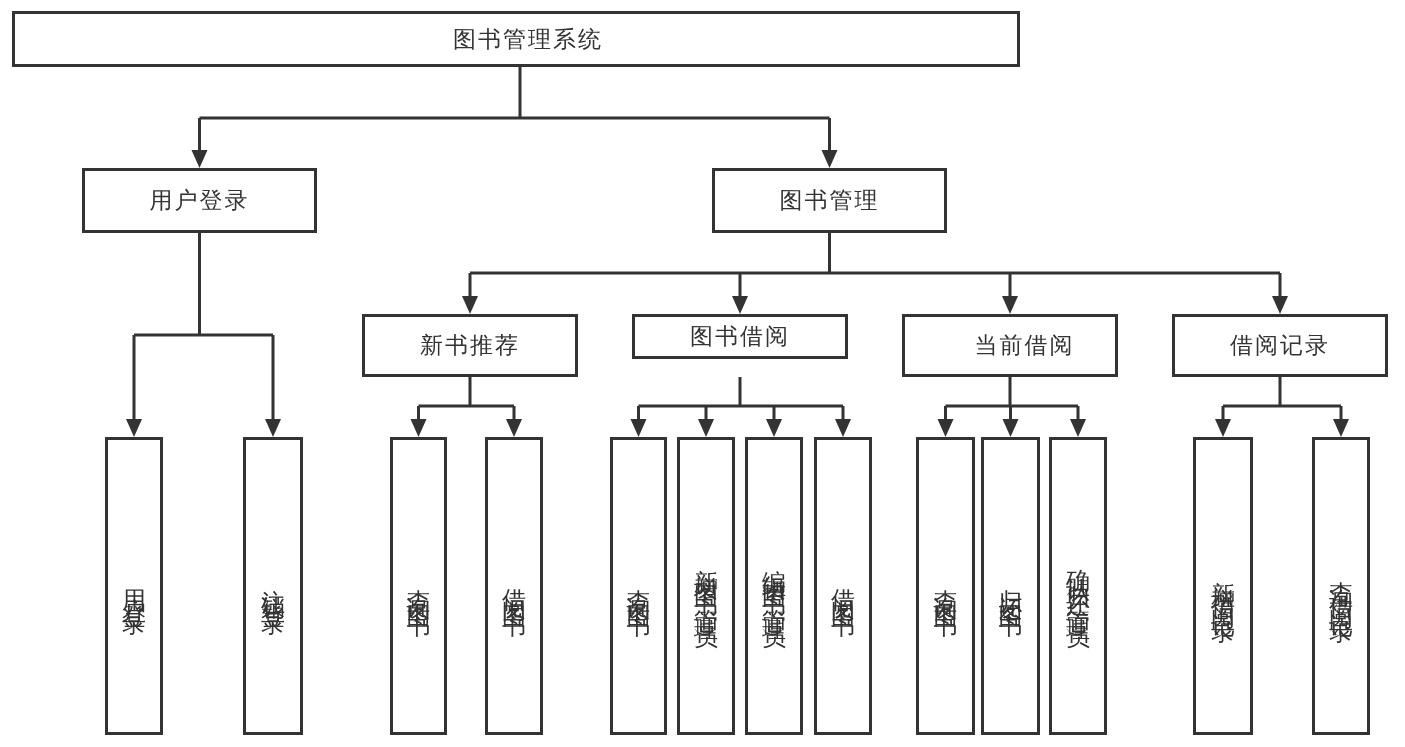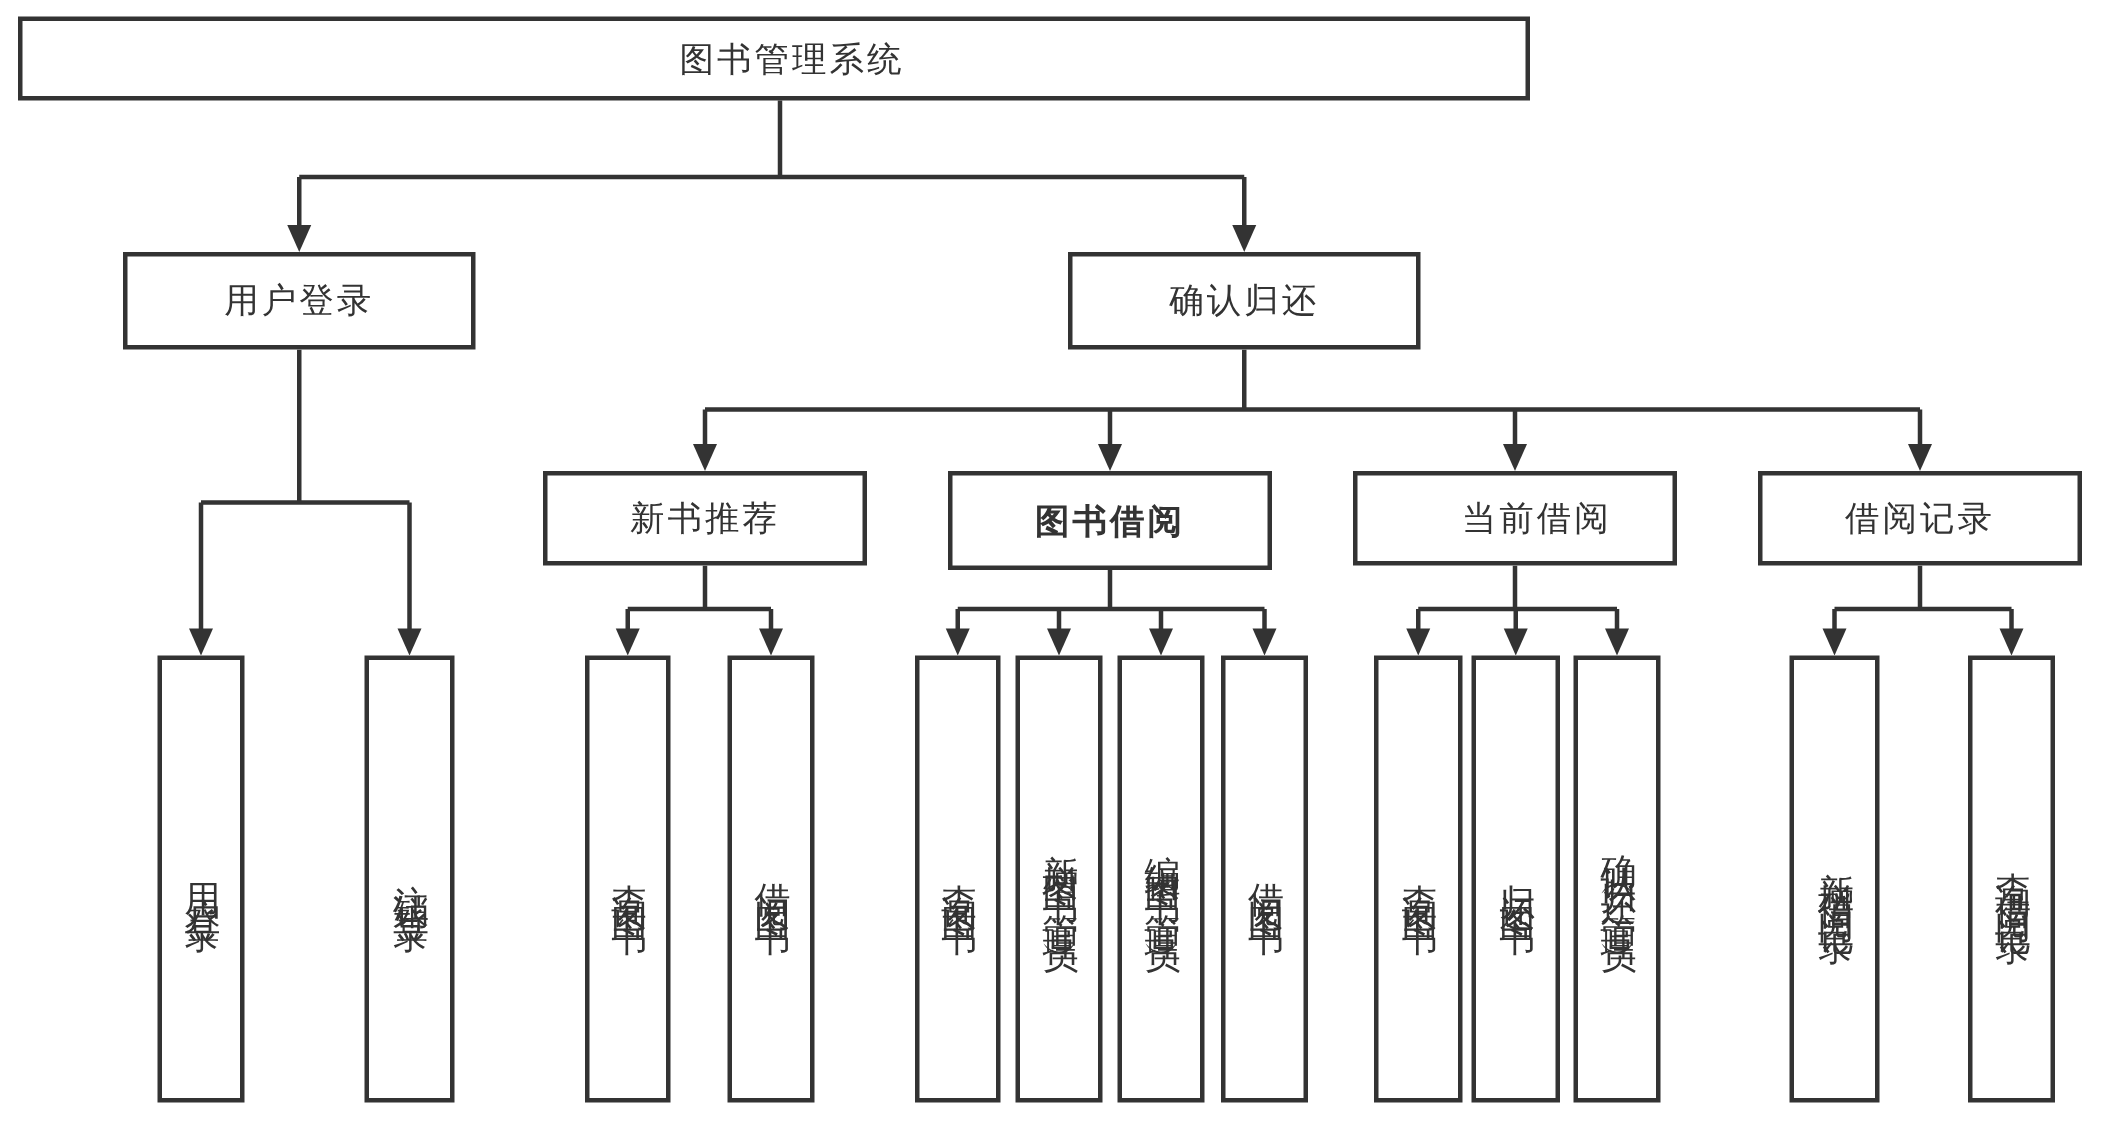--- a/index.html
+++ b/index.html
@@ -105,27 +105,27 @@
   </svg>
 
   <div class="box" style="left:12px; top:11px; width:1008px; height:56px;padding-left:24px;">
     <span class="hlabel">图书管理系统</span>
   </div>
 
   <div class="box" style="left:82px; top:168px; width:235px; height:65px;">
     <span class="hlabel">用户登录</span>
   </div>
   <div class="box" style="left:712px; top:168px; width:235px; height:65px;">
-    <span class="hlabel">确认归还</span>
+    <span class="hlabel">图书管理</span>
   </div>
 
   <div class="box" style="left:362px; top:314px; width:216px; height:63px;">
     <span class="hlabel">新书推荐</span>
   </div>
-  <div class="box" style="left:632px; top:314px; width:216px; height:66px;font-weight:bold;">
+  <div class="box" style="left:632px; top:314px; width:216px; height:45px;">
     <span class="hlabel">图书借阅</span>
   </div>
   <div class="box" style="left:902px; top:314px; width:216px; height:63px;padding-left:29px;">
     <span class="hlabel">当前借阅</span>
   </div>
   <div class="box" style="left:1172px; top:314px; width:216px; height:63px;">
     <span class="hlabel">借阅记录</span>
   </div>
 
   <div class="box" style="left:105px; top:437px; width:58px; height:298px;">

